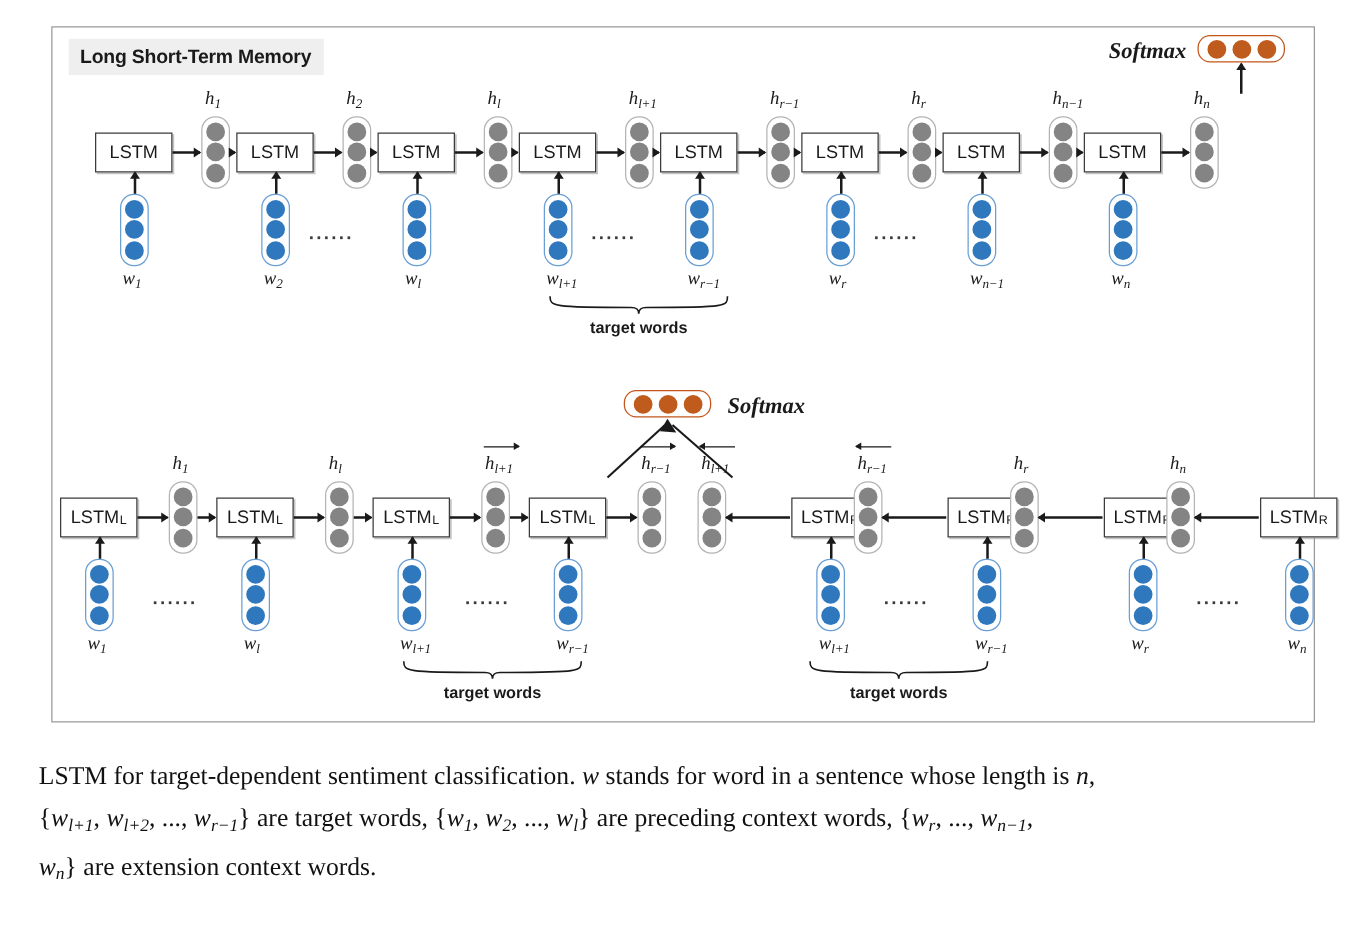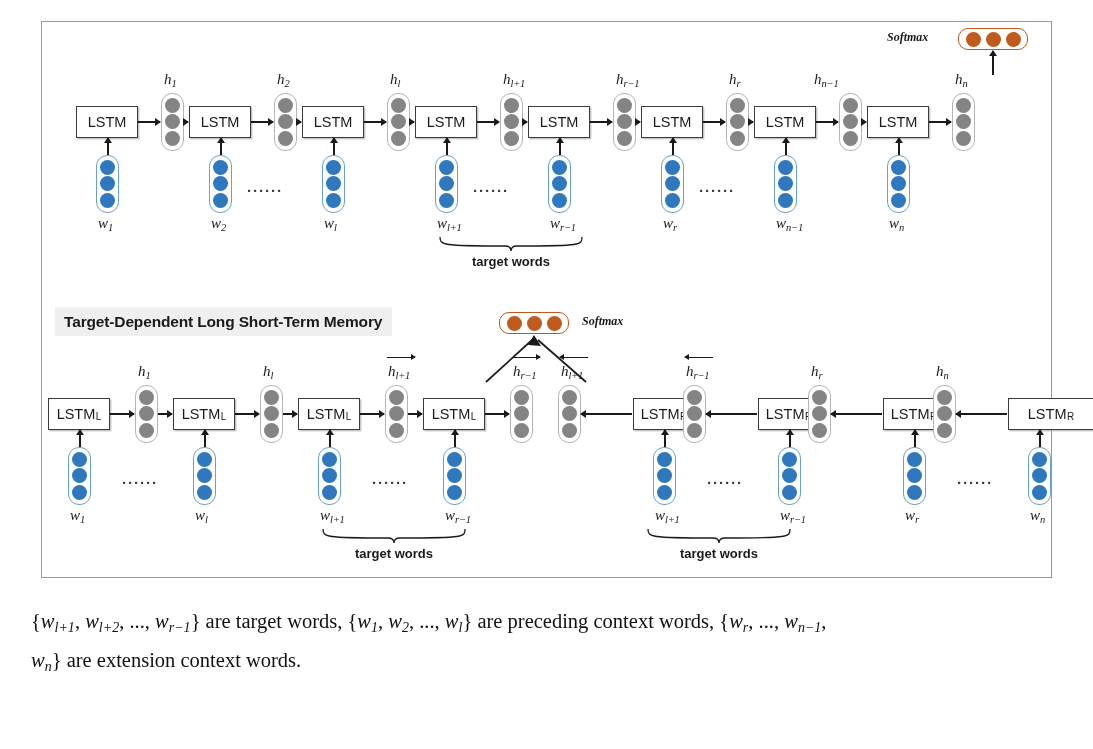--- a/index.html
+++ b/index.html
@@ -36,21 +36,21 @@
     display:flex;flex-direction:column;align-items:center;justify-content:space-around;
     padding:3px 0;}
   .wcol i{display:block;width:15px;height:15px;border-radius:50%;background:#2f78bd;}
 
   
   .softmax-box{position:absolute;box-sizing:border-box;border:1.5px solid #c4561b;
     border-radius:10px;background:#ffffff;
     display:flex;flex-direction:row;align-items:center;justify-content:space-around;
     padding:0 4px;}
   .softmax-box i{display:block;width:15px;height:15px;border-radius:50%;background:#bf5b1c;}
-  .softmax-label{position:absolute;font-style:italic;font-weight:bold;font-size:12px;
+  .softmax-label{position:absolute;font-style:italic;font-weight:bold;font-size:18px;
     color:#1a1a1a;white-space:nowrap;font-family:"Liberation Serif",serif;}
 
   
   .math{position:absolute;font-family:"Liberation Serif",serif;font-style:italic;
     color:#1a1a1a;font-size:15px;white-space:nowrap;}
   .math .sub{font-size:10.5px;font-style:italic;vertical-align:-3px;letter-spacing:-.2px;}
   .overarrow{position:absolute;height:1.4px;background:#1a1a1a;}
   .overarrow::after{content:"";position:absolute;top:-2.6px;width:0;height:0;
     border-top:3.2px solid transparent;border-bottom:3.2px solid transparent;}
   .overarrow.right::after{right:-1px;border-left:5px solid #1a1a1a;}
@@ -82,20 +82,21 @@
     font-family:"Liberation Serif",serif;font-size:20.5px;line-height:33.5px;color:#111;}
   #caption .m{font-style:italic;}
   #caption .sub{font-size:14px;vertical-align:-3.5px;font-style:italic;}
 </style>
 </head>
 <body>
 
 <div id="figure-frame">
 
   <div class="panel">
+    <div class="panel-title" style="left:13px;top:9px;">Long Short-Term Memory</div>
 
     <div class="softmax-box" style="left:916px;top:6px;width:70px;height:22px;">
       <i></i>
       <i></i>
       <i></i>
     </div>
     <div class="softmax-label" style="left:845px;top:8px;">Softmax</div>
     <div class="arr-v" style="left:950px;top:29px;height:24px;"></div>
   <div class="lstm-box" style="left:34px;top:84px;width:62px;height:32px;">
         <span>LSTM</span>
@@ -208,21 +209,21 @@
       <div class="lstm-box" style="left:712px;top:84px;width:62px;height:32px;">
         <span>LSTM</span>
       </div>
       <div class="hcol" style="left:797px;top:71px;width:23px;height:58px;">
         <i></i>
         <i></i>
         <i></i>
       </div>
       <div class="arr-h r" style="left:774px;top:99px;width:22px;"></div>
       <div class="arr-h r" style="left:820px;top:99px;width:4px;"></div>
-      <div class="math" style="left:772px;top:49px;">h<span class="sub">n−1</span></div>
+      <div class="math" style="left:800px;top:49px;">h<span class="sub">n−1</span></div>
       <div class="wcol" style="left:732px;top:133px;width:23px;height:58px;">
         <i></i>
         <i></i>
         <i></i>
       </div>
       <div class="arr-v" style="left:743px;top:116px;height:17px;"></div>
       <div class="math" style="left:734px;top:193px;">w<span class="sub">n−1</span></div>
       <div class="lstm-box" style="left:825px;top:84px;width:62px;height:32px;">
         <span>LSTM</span>
       </div>
@@ -243,21 +244,20 @@
       <div class="dots" style="left:205px;top:160px;">······</div>
       <div class="dots" style="left:431px;top:160px;">······</div>
       <div class="dots" style="left:657px;top:160px;">······</div>
       <svg class="brace-svg" style="left:396px;top:214px;" width="146" height="16">
         <path d="M2,1 C2,9 4,10 67,10 C71,10 73,11 73,15 C73,11 75,10 79,10 C144,10 144,9 144,1" fill="none" stroke="#1a1a1a" stroke-width="1.3"></path>
       </svg>
       <div class="brace-label" style="left:396px;top:232px;width:146px;text-align:center;">target words</div>
     </div>
 
   <div class="panel">
-    <div class="panel-title" style="left:13px;top:285px;">Target-Dependent Long Short-Term Memory</div>
 
     <div class="softmax-box" style="left:457px;top:290px;width:70px;height:22px;">
       <i></i>
       <i></i>
       <i></i>
     </div>
     <div class="softmax-label" style="left:540px;top:292px;">Softmax</div>
 
     <svg class="diag" style="left:420px;top:310px;" width="150" height="52">
       <line x1="24" y1="50" x2="70" y2="8" stroke="#1a1a1a" stroke-width="1.7"></line>
@@ -386,21 +386,21 @@
       <div class="arr-h r" style="left:443px;top:391px;width:24px;"></div>
       <div class="math" style="left:471px;top:341px;">h<span class="sub">r−1</span></div>
       <div class="overarrow right" style="left:470px;top:335px;width:28px;"></div>
       <div class="wcol" style="left:401px;top:425px;width:23px;height:58px;">
         <i></i>
         <i></i>
         <i></i>
       </div>
       <div class="arr-v" style="left:412px;top:408px;height:17px;"></div>
       <div class="math" style="left:403px;top:485px;">w<span class="sub">r−1</span></div>
-      <div class="lstm-box" style="left:966px;top:376px;width:86px;height:32px;">
+      <div class="lstm-box" style="left:966px;top:376px;width:62px;height:32px;">
         <span>LSTM<span class="sub">R</span></span>
       </div>
       <div class="hcol" style="left:891px;top:363px;width:23px;height:58px;">
         <i></i>
         <i></i>
         <i></i>
       </div>
       <div class="arr-h l" style="left:914px;top:391px;width:51px;"></div>
       <div class="math" style="left:894px;top:341px;">h<span class="sub">n</span></div>
       <div class="wcol" style="left:986px;top:425px;width:23px;height:58px;">
@@ -420,15 +420,16 @@
       <div class="brace-label" style="left:279px;top:524px;width:146px;text-align:center;">target words</div>
       <svg class="brace-svg" style="left:604px;top:506px;" width="146" height="16">
         <path d="M2,1 C2,9 4,10 67,10 C71,10 73,11 73,15 C73,11 75,10 79,10 C144,10 144,9 144,1" fill="none" stroke="#1a1a1a" stroke-width="1.3"></path>
       </svg>
       <div class="brace-label" style="left:604px;top:524px;width:146px;text-align:center;">target words</div>
     </div>
 
 </div>
 
 <div id="caption">
+  <div><span>LSTM for target-dependent sentiment classification. </span><span class="m">w</span><span> stands for word in a sentence whose length is </span><span class="m">n</span><span>,</span></div>
   <div><span>{</span><span class="m">w</span><span class="sub">l+1</span><span>, </span><span class="m">w</span><span class="sub">l+2</span><span>, ..., </span><span class="m">w</span><span class="sub">r−1</span><span>} are target words, {</span><span class="m">w</span><span class="sub">1</span><span>, </span><span class="m">w</span><span class="sub">2</span><span>, ..., </span><span class="m">w</span><span class="sub">l</span><span>} are preceding context words, {</span><span class="m">w</span><span class="sub">r</span><span>, ..., </span><span class="m">w</span><span class="sub">n−1</span><span>,</span></div>
   <div><span class="m">w</span><span class="sub">n</span><span>} are extension context words.</span></div>
 </div>
 
 </body></html>

